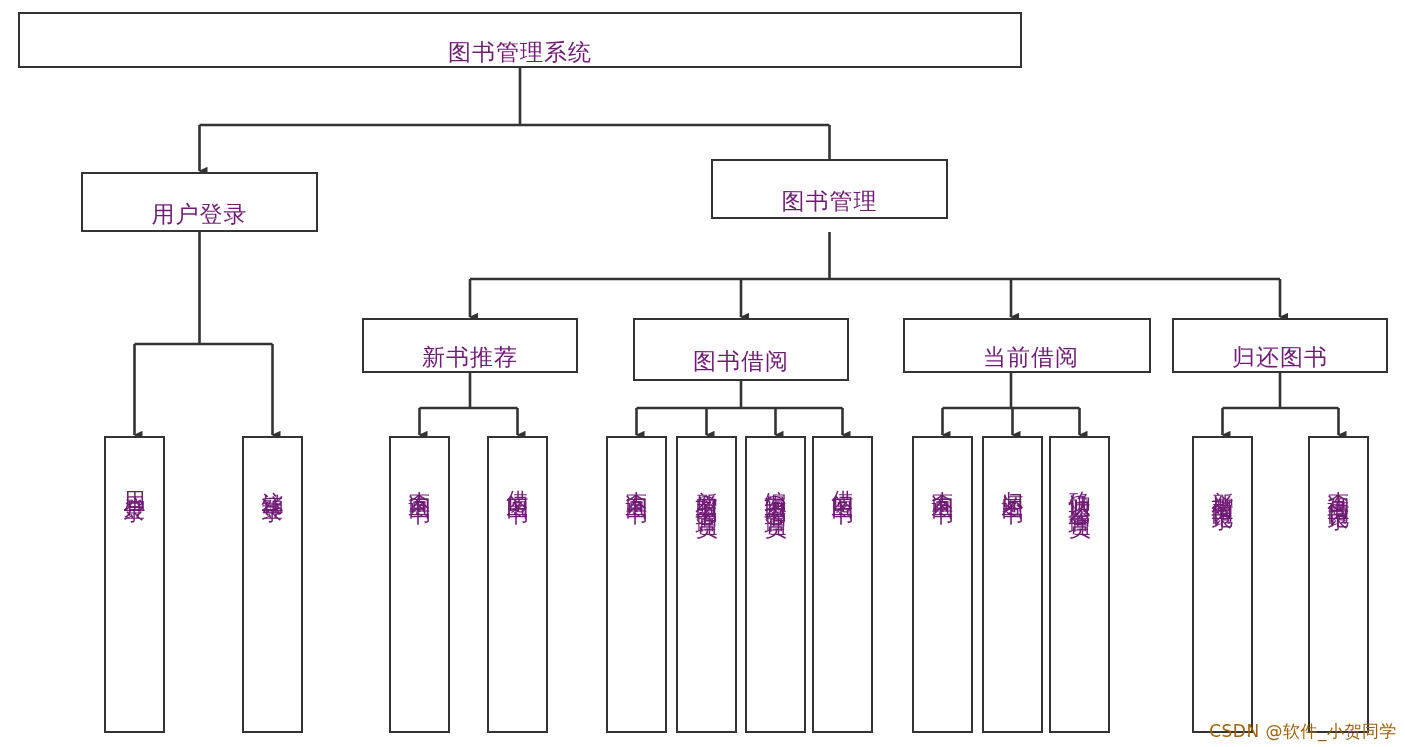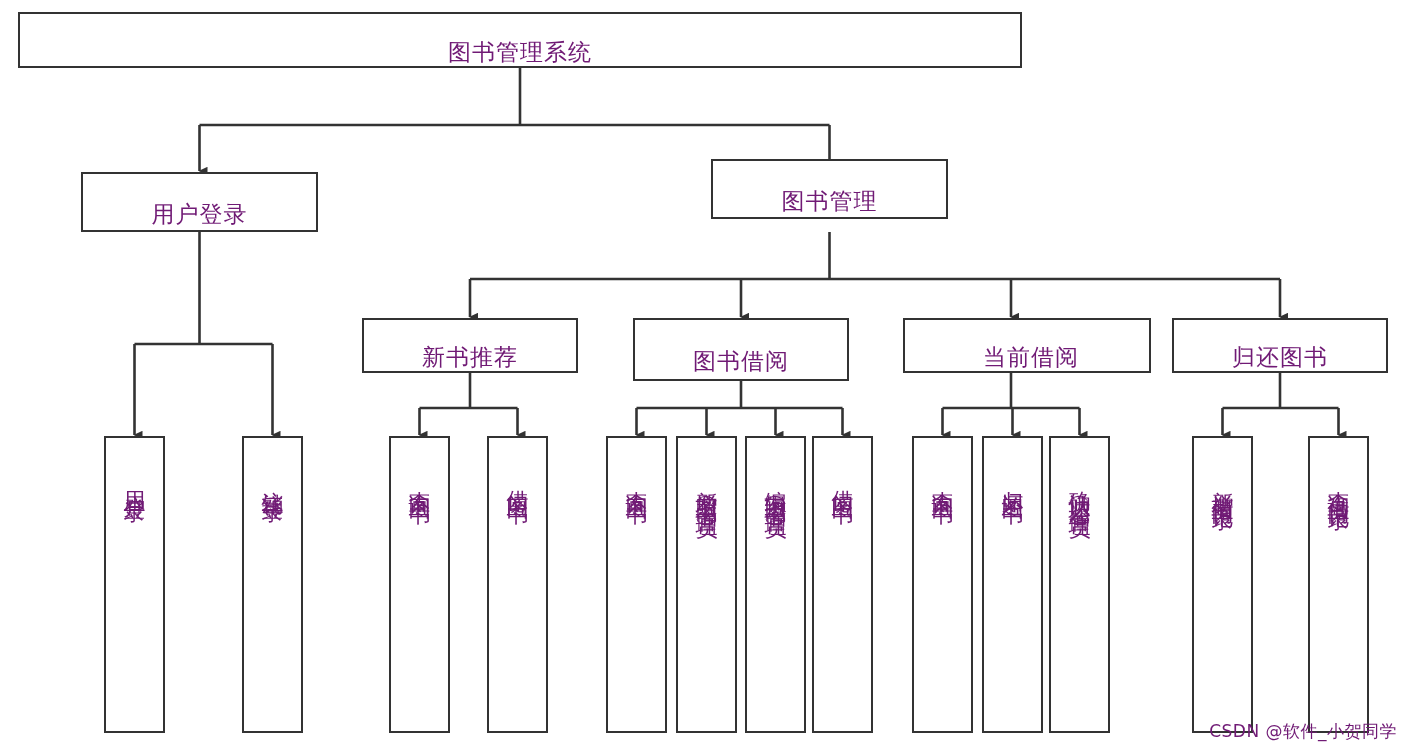--- a/index.html
+++ b/index.html
@@ -66,21 +66,21 @@
     font-size: 22px;
     line-height: 1.0;
     letter-spacing: 4px;
     white-space: nowrap;
   }
   .watermark {
     position: absolute;
     right: 8px;
     bottom: 4px;
     font-size: 17px;
-    color: #701a75;
+    color: #a16207;
     letter-spacing: 0.5px;
     white-space: nowrap;
     user-select: none;
   }
 </style>
 </head>
 <body>
 
 <div id="diagram-root">
 

